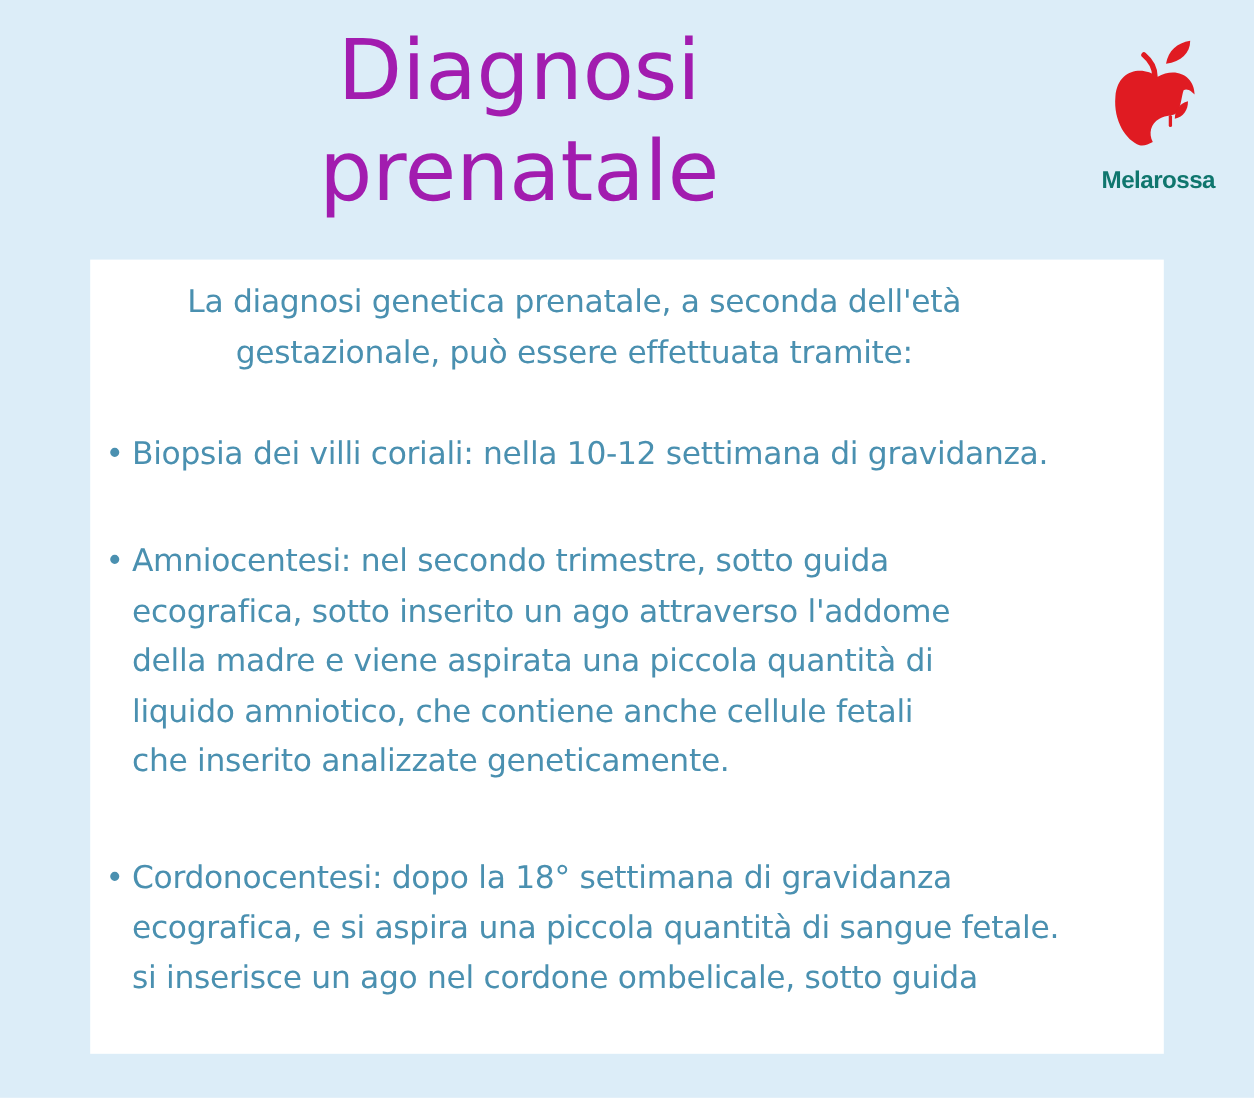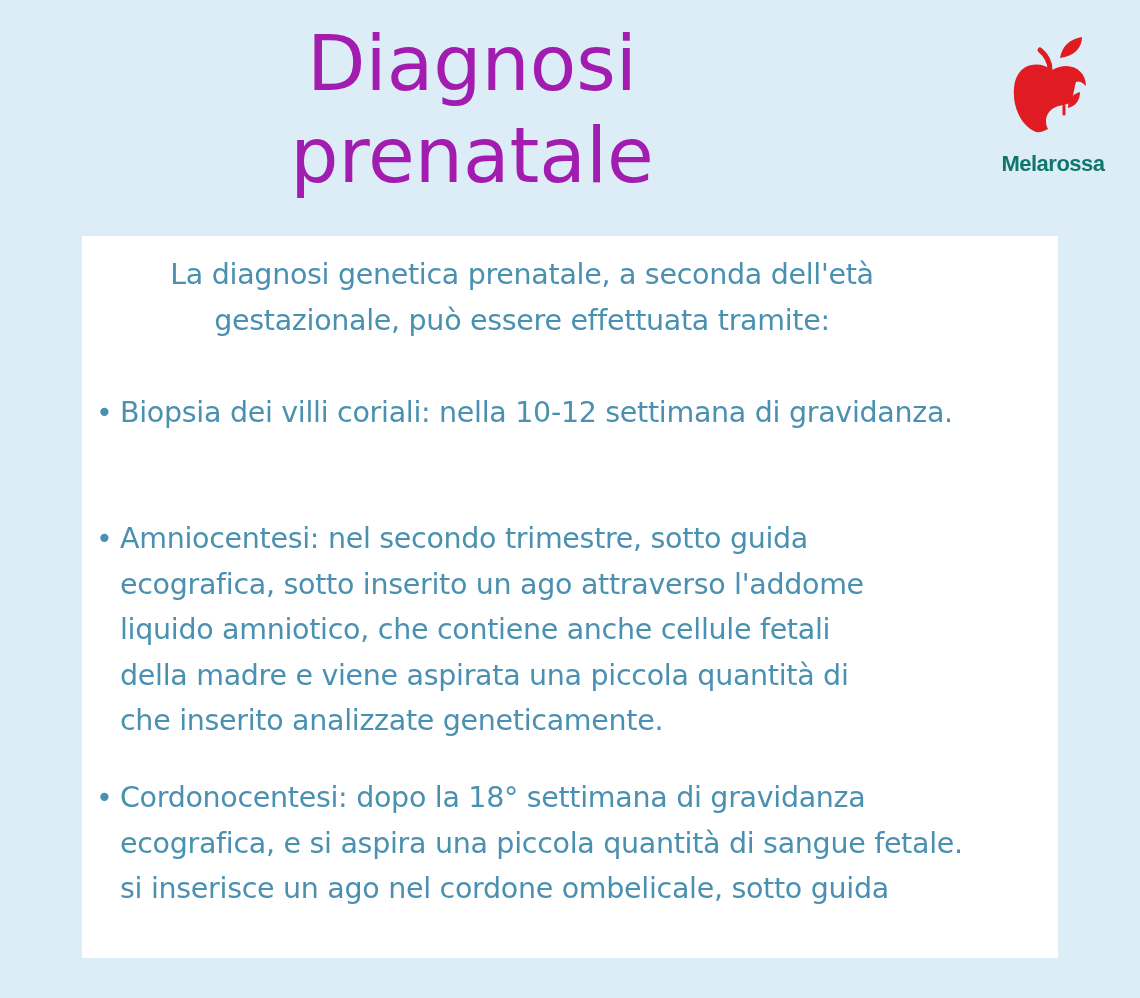--- a/index.html
+++ b/index.html
@@ -59,25 +59,25 @@
 <div class="card">
   <div class="intro">
     <div>La diagnosi genetica prenatale, a seconda dell'età</div>
     <div>gestazionale, può essere effettuata tramite:</div>
   </div>
 
   <div class="item" style="top:154px;">
     <span class="line"><span class="bullet">•</span><span>Biopsia dei villi coriali: nella 10-12 settimana di gravidanza.</span></span>
   </div>
 
-  <div class="item" style="top:251px;margin-top:29px;">
+  <div class="item" style="top:251px;">
     <span class="line"><span class="bullet">•</span><span>Amniocentesi: nel secondo trimestre, sotto guida</span></span>
     <span class="line cont">ecografica, sotto inserito un ago attraverso l'addome</span>
+    <span class="line cont">della madre e viene aspirata una piccola quantità di</span>
     <span class="line cont">liquido amniotico, che contiene anche cellule fetali</span>
-    <span class="line cont">della madre e viene aspirata una piccola quantità di</span>
     <span class="line cont">che inserito analizzate geneticamente.</span>
   </div>
 
   <div class="item" style="top:539px;">
     <span class="line"><span class="bullet">•</span><span>Cordonocentesi: dopo la 18° settimana di gravidanza</span></span>
     <span class="line cont">ecografica, e si aspira una piccola quantità di sangue fetale.</span>
     <span class="line cont">si inserisce un ago nel cordone ombelicale, sotto guida</span>
   </div>
 </div>
 

